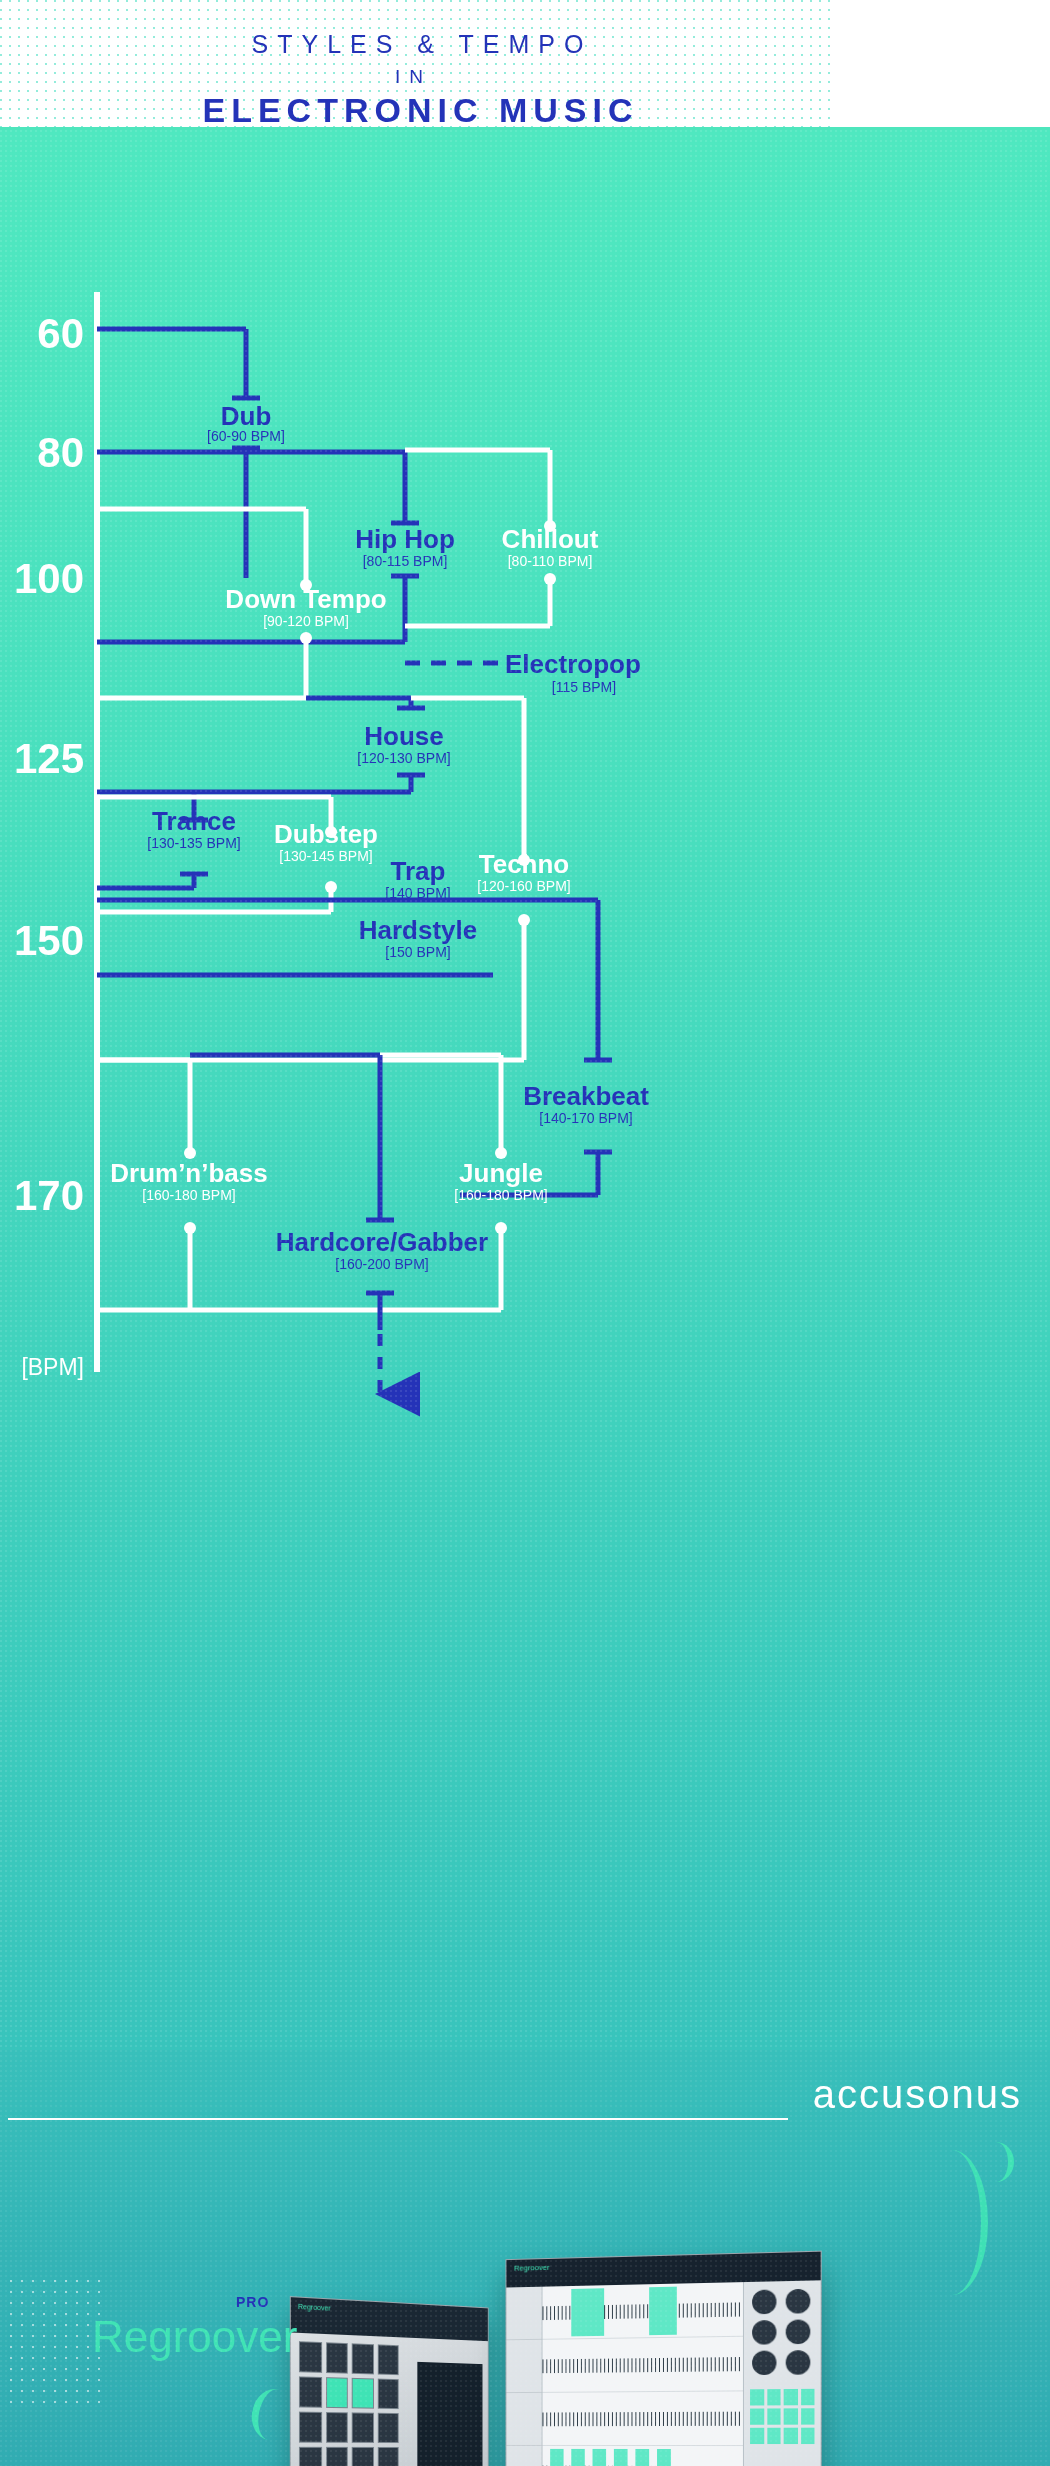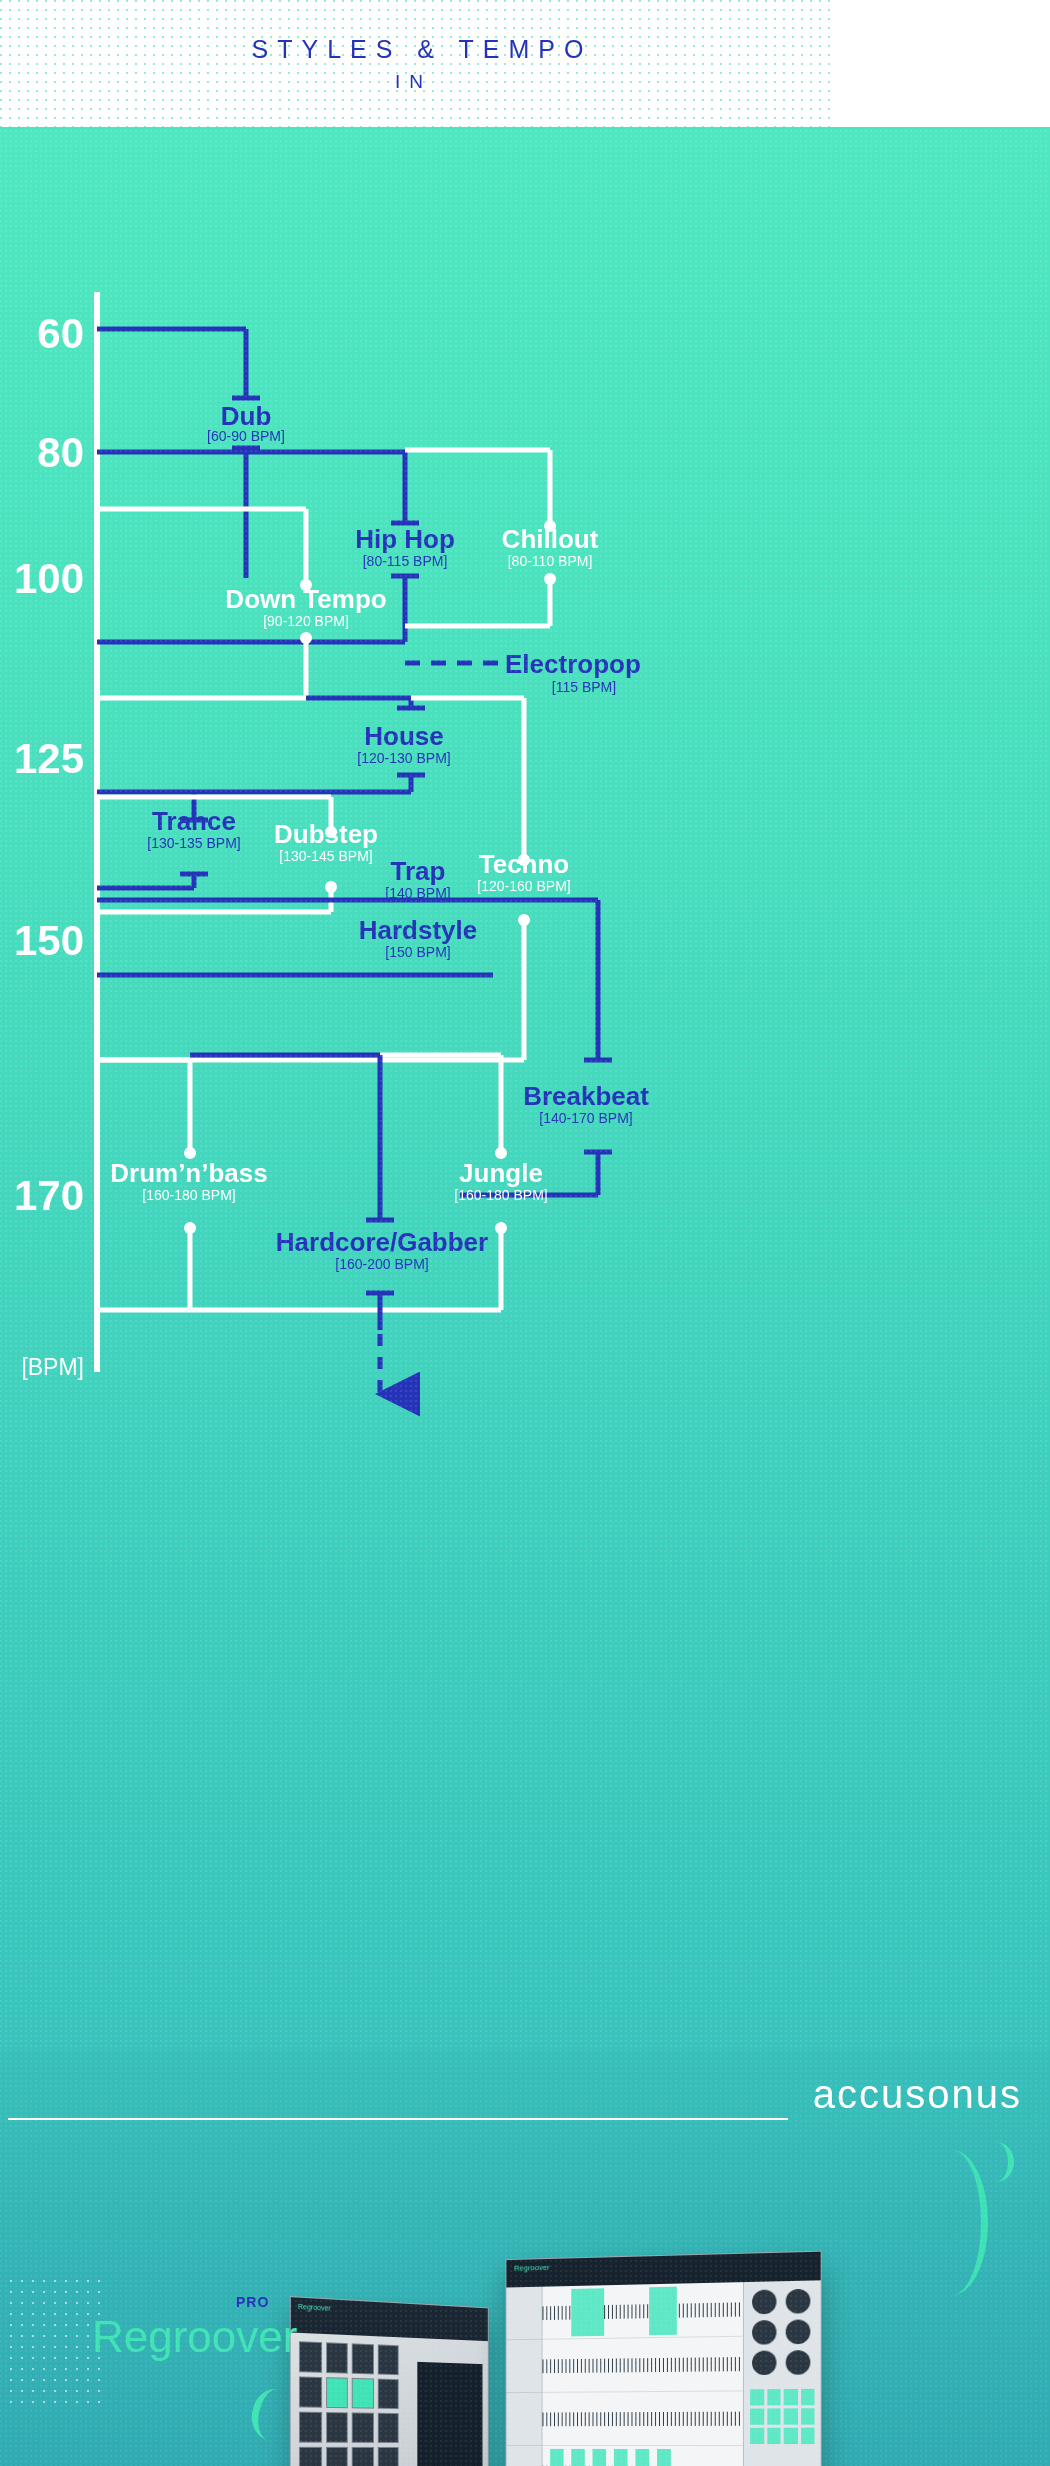--- a/index.html
+++ b/index.html
@@ -11,21 +11,21 @@
   }
 
   
   .header {
     position:absolute; left:0; top:0; width:835px; height:130px;
     background:#ffffff;
     background-image:
       radial-gradient(circle at 1px 1px, rgba(60,220,190,0.55) 1px, transparent 1.3px);
     background-size:9px 9px;
     display:flex; flex-direction:column;
-    align-items:center; justify-content:center;
+    align-items:center; justify-content:flex-end;
   }
   .header-line1 {
     font-size:25px; letter-spacing:9px; color:#2433b8;
     font-weight:400; margin-left:9px;
   }
   .header-line2 {
     font-size:19px; letter-spacing:9px; color:#2433b8;
     font-weight:400; margin:7px 17px 3px 9px;
   }
   .header-line3 {
@@ -139,20 +139,21 @@
   .knobs i{ display:block; width:24px; height:24px; border-radius:50%; background:#2a3642;}
   .padgrid{ display:grid; grid-template-columns:repeat(4,1fr); gap:3px; padding:6px;}
   .padgrid i{ display:block; height:16px; background:#5fe8c6;}
 </style>
 </head>
 <body>
 
 <div class="header">
   <div class="header-line1">STYLES &amp; TEMPO</div>
   <div class="header-line2">IN</div>
+  <div class="header-line3">ELECTRONIC MUSIC</div>
   <div class="header-rule"></div>
 </div>
 
 <div class="chart-area">
 <svg class="chart-svg" viewBox="0 0 1050 1920">
   <defs>
     <marker id="arrowhead" markerWidth="9" markerHeight="9" refX="4.5" refY="8" orient="auto">
       <polygon points="0,0 9,0 4.5,9" fill="#2433b8"></polygon>
     </marker>
   </defs>

